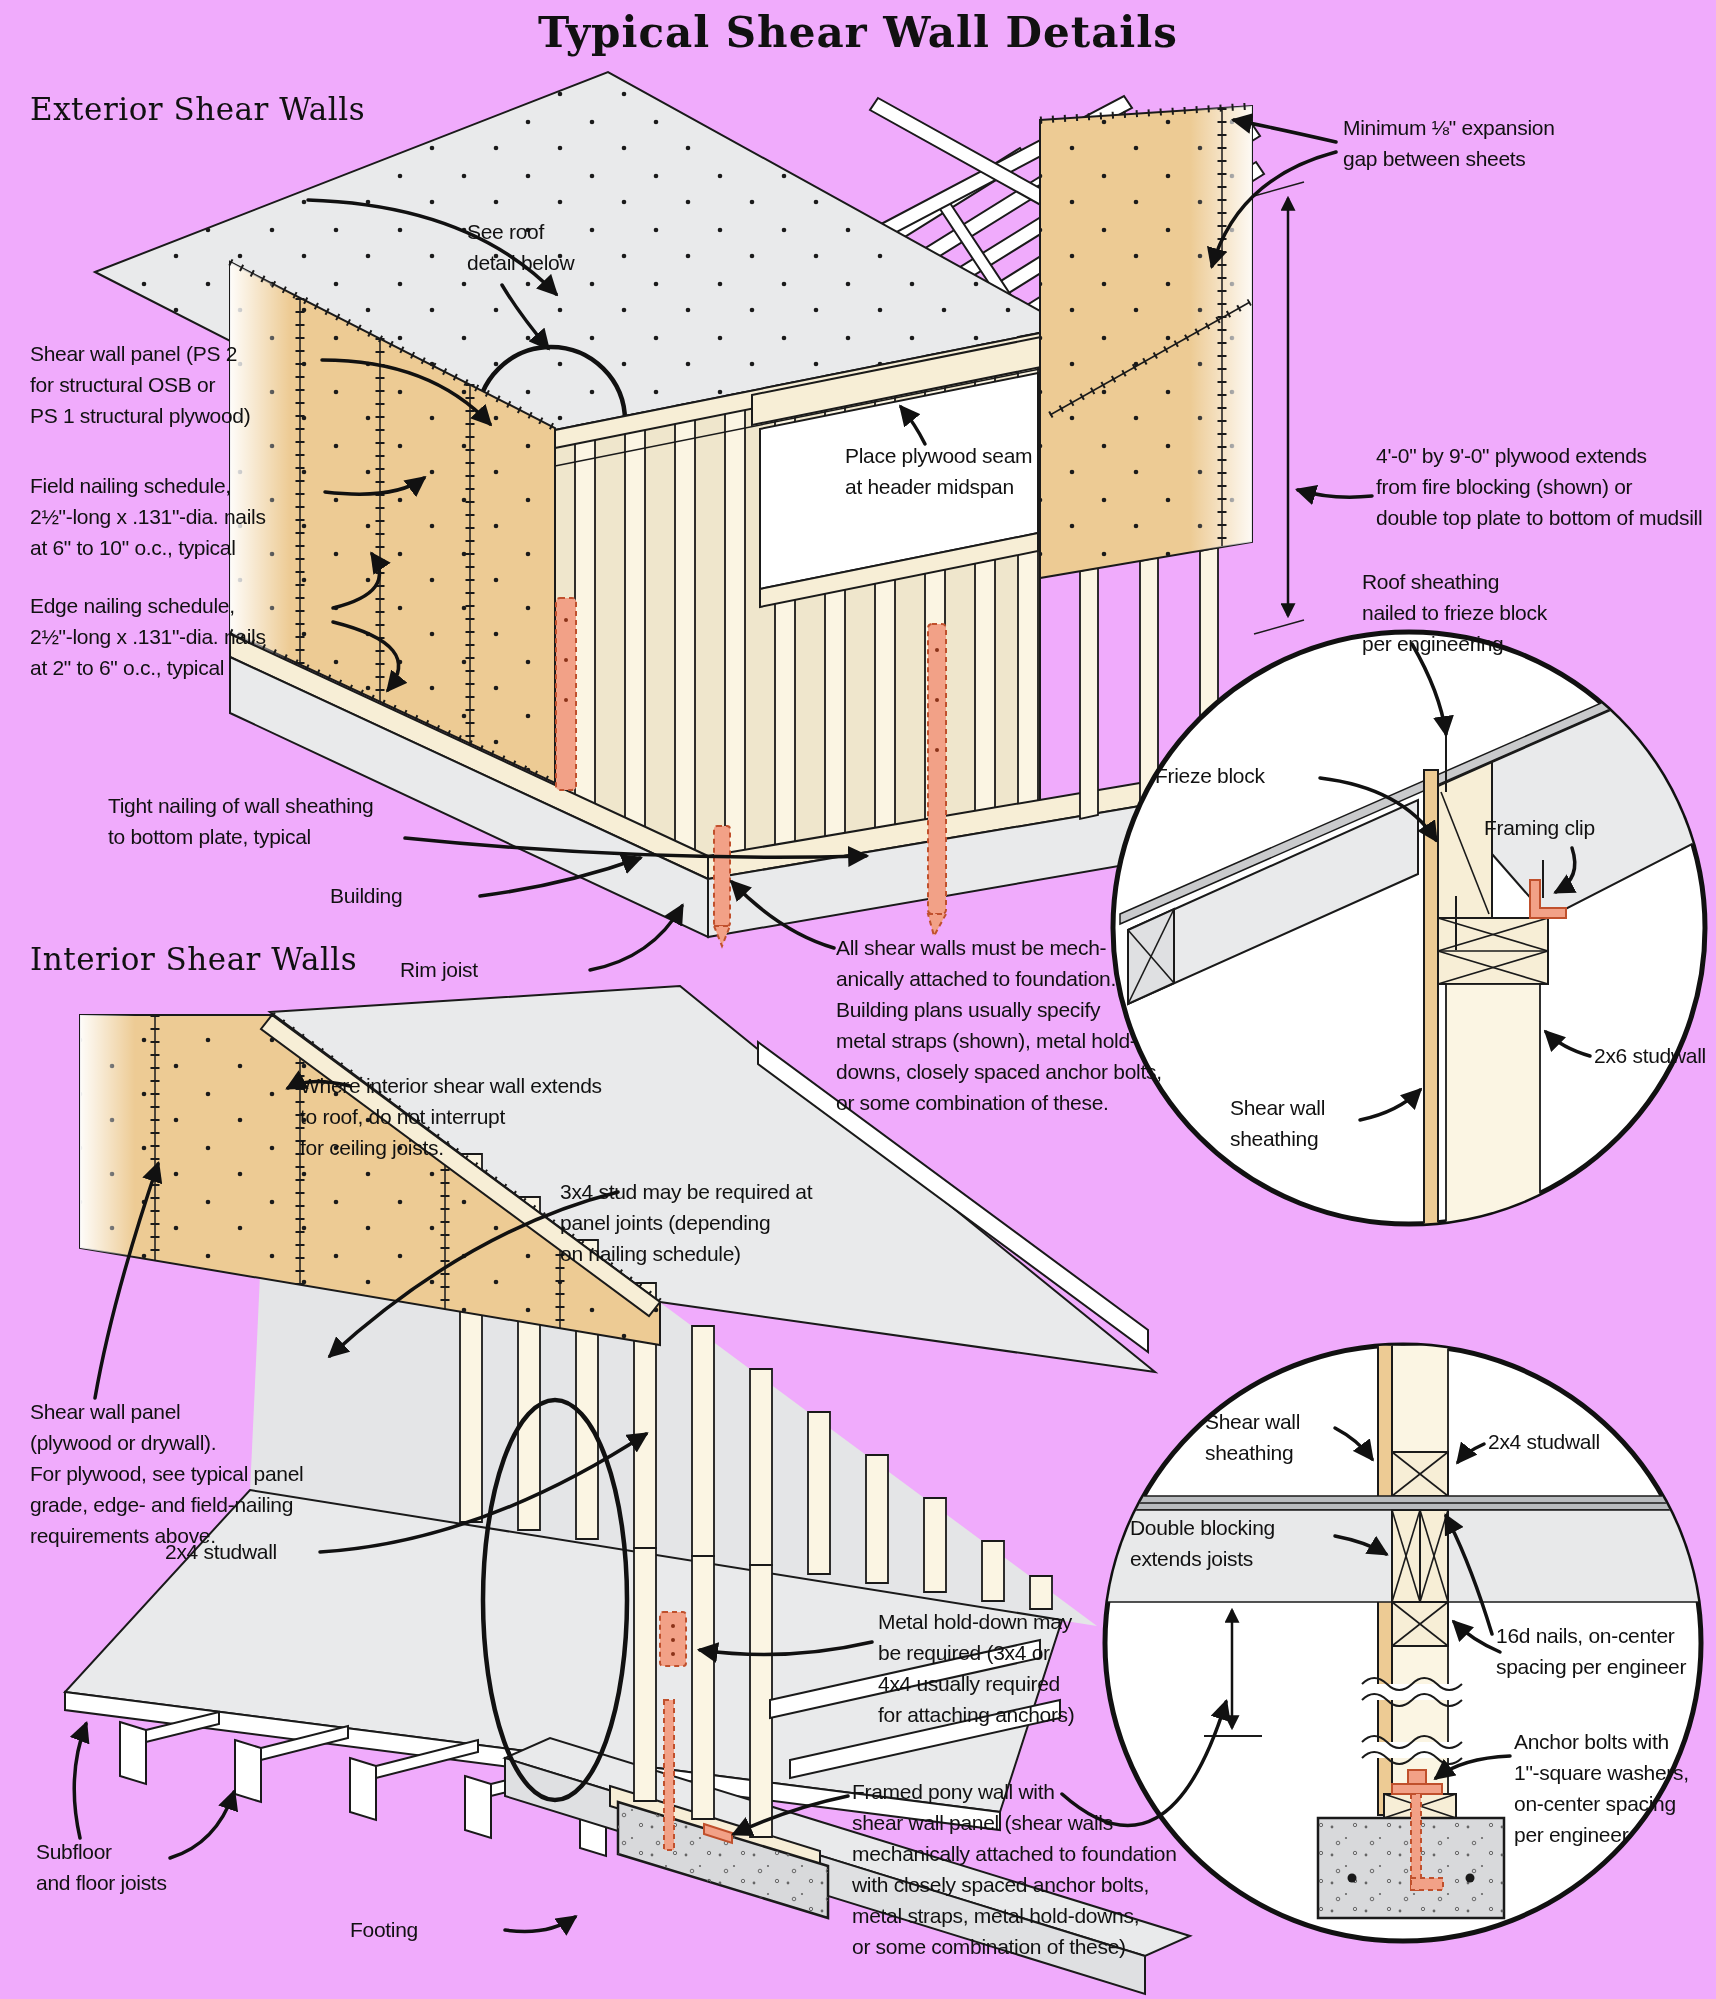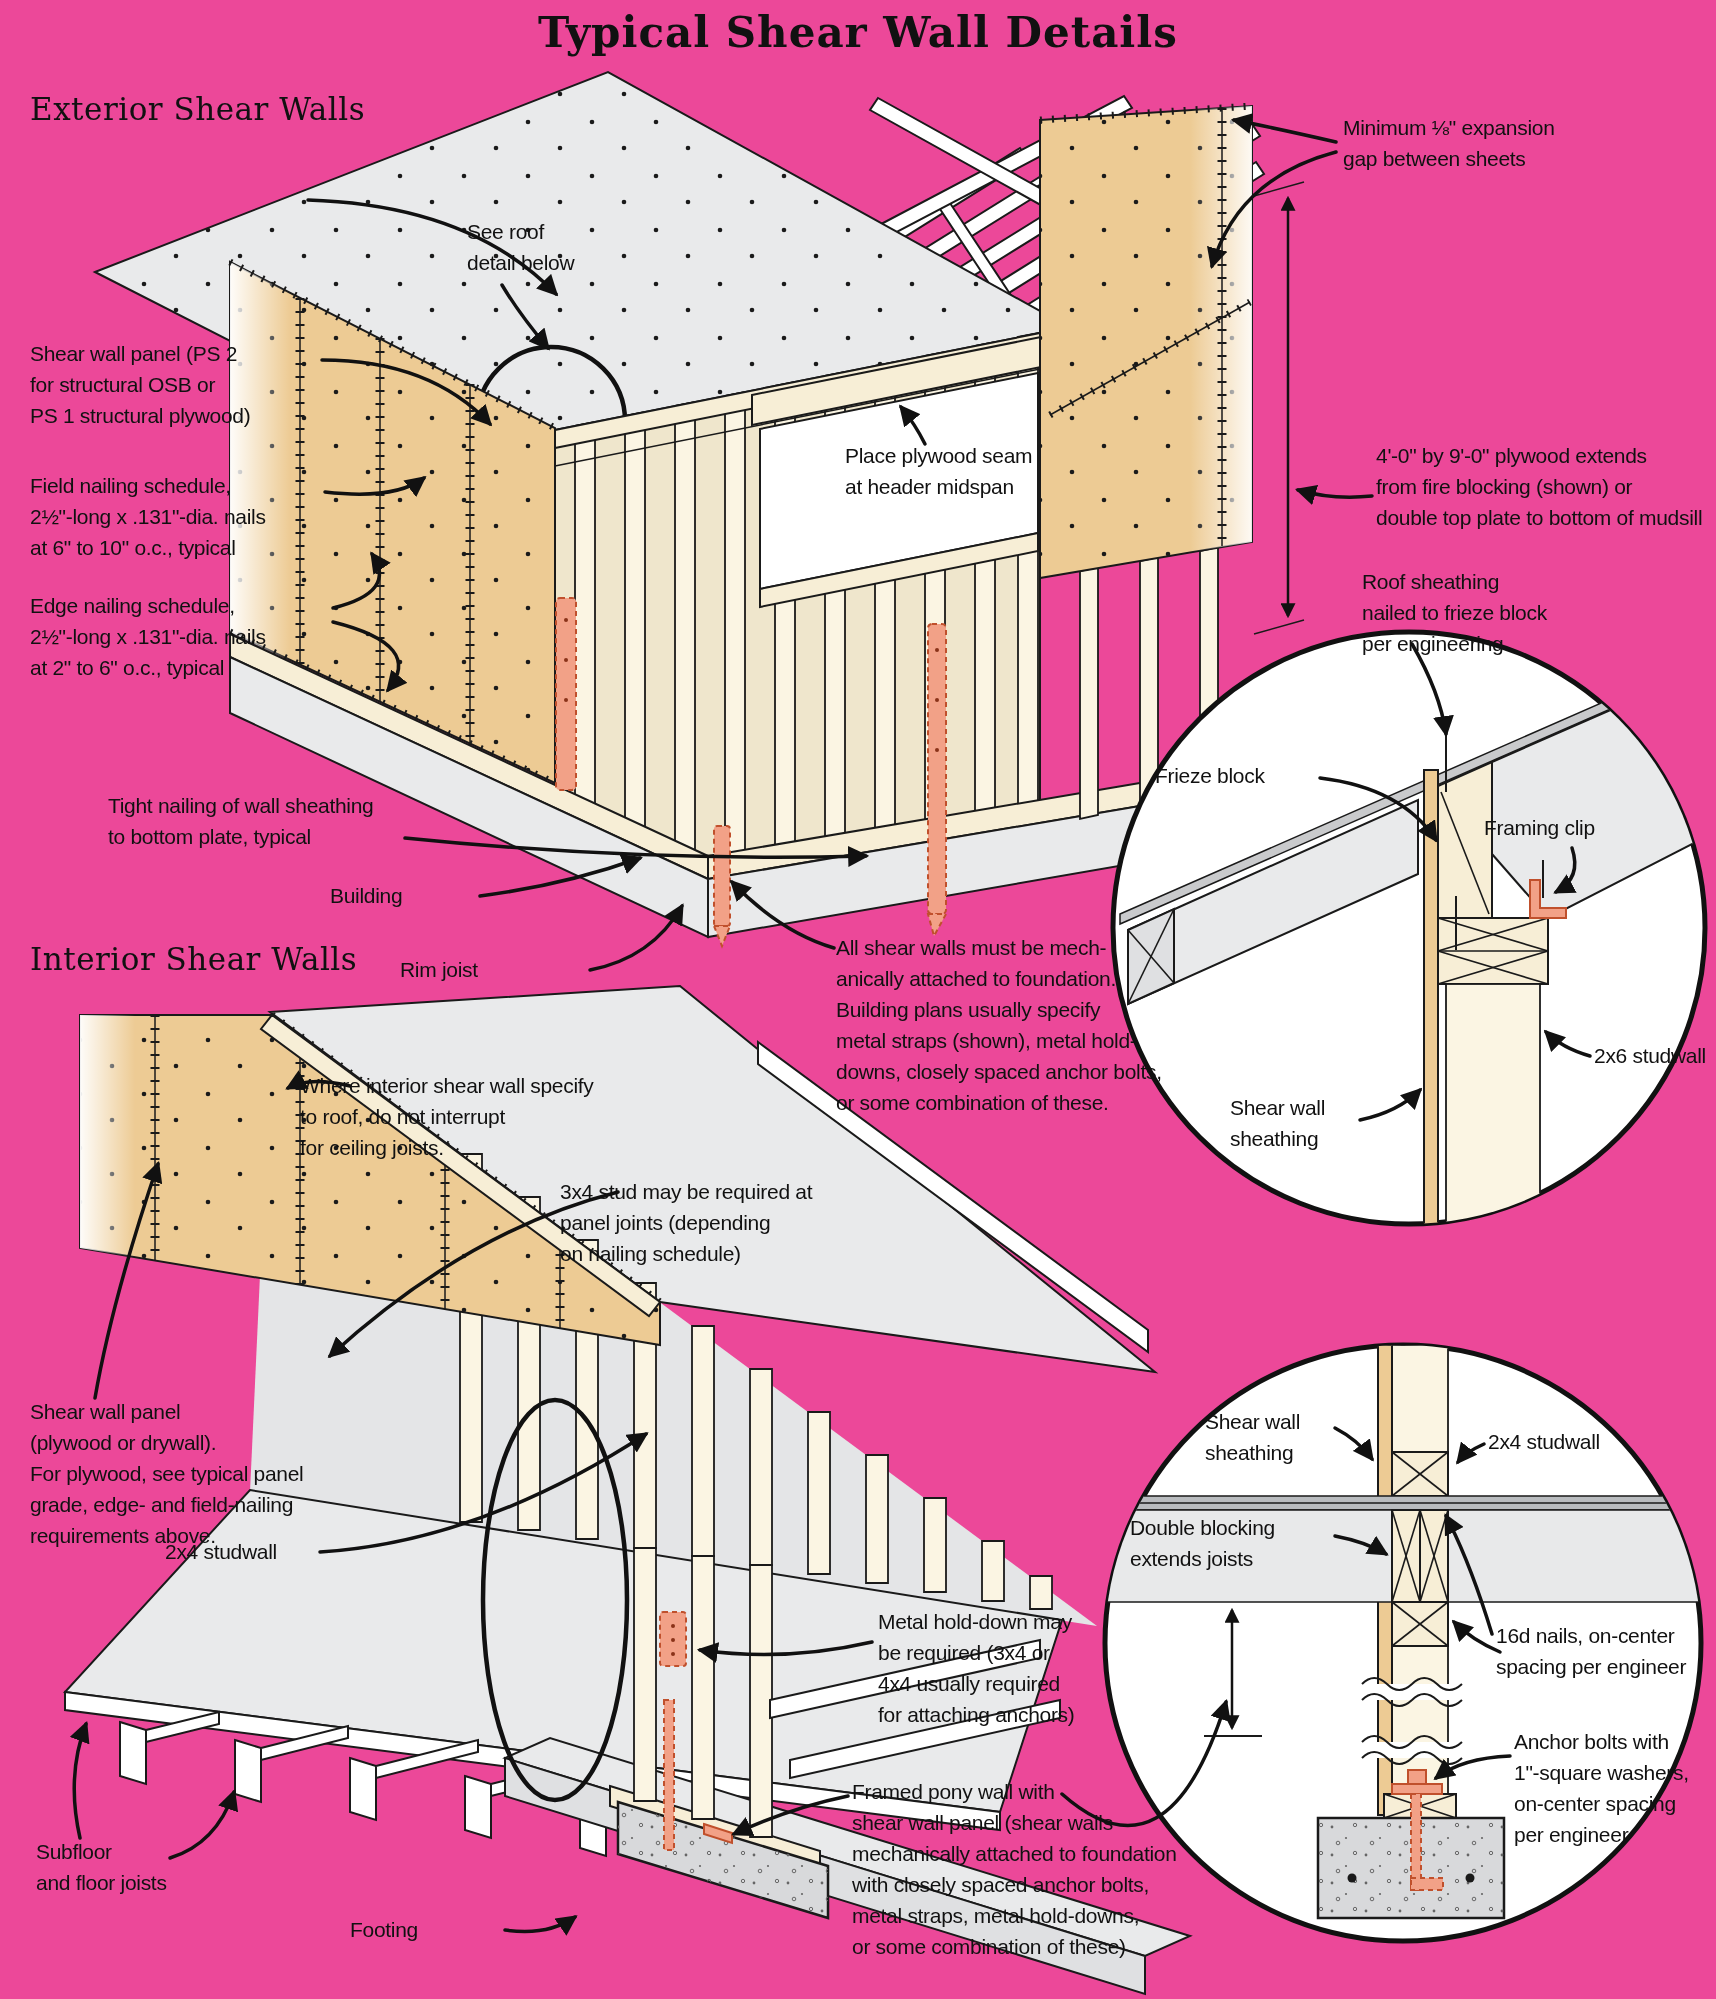--- a/index.html
+++ b/index.html
@@ -1,16 +1,16 @@
 <!DOCTYPE html>
 <html style="--panel-tan: #edcb94; --wood-cream: #f7eed6; --stud-light: #fbf5e3; --sheathing-gray: #e9eaeb; --concrete-gray: #d8d9db; --strap-salmon: #f2a187; --strap-outline: #c0502c; --line-black: #1a1a1a;"><head>
 <meta charset="utf-8">
 <style>
   html,body{margin:0;padding:0;background:#fff}
-  #canvas{position:relative;width:1716px;height:1999px;background:#ec4899;overflow:hidden;
+  #canvas{position:relative;width:1716px;height:1999px;background:#f0abfc;overflow:hidden;
           font-family:"Liberation Sans",sans-serif;color:#111}
   svg{position:absolute;left:0;top:0}
   .lbl{position:absolute;font-size:21px;line-height:31px;letter-spacing:-0.3px;
        white-space:pre-line;color:#111}
   .r{text-align:left}
   .heading{font-family:"DejaVu Serif","Liberation Serif",serif;font-weight:normal;
            font-size:31px;letter-spacing:.5px;line-height:34px}
   #title{position:absolute;top:8px;left:0;width:100%;text-align:center;
          font-family:"DejaVu Serif","Liberation Serif",serif;font-weight:bold;
          font-size:42px;letter-spacing:1px}
@@ -401,21 +401,21 @@
 <div class="lbl" style="left:1362px;top:566px">Roof sheathing
 nailed to frieze block
 per engineering</div>
 <div class="lbl r" style="left:1155px;top:760px;width:160px">Frieze block</div>
 <div class="lbl" style="left:1484px;top:812px">Framing clip</div>
 <div class="lbl" style="left:1594px;top:1040px">2x6 studwall</div>
 <div class="lbl r" style="left:1230px;top:1092px;width:125px">Shear wall
 sheathing</div>
 
 <div class="lbl heading" style="left:30px;top:942px">Interior Shear Walls</div>
-<div class="lbl r" style="left:300px;top:1070px;width:360px">Where interior shear wall specify
+<div class="lbl r" style="left:300px;top:1070px;width:360px">Where interior shear wall extends
 to roof, do not interrupt
 for ceiling joists.</div>
 <div class="lbl r" style="left:560px;top:1176px;width:318px">3x4 stud may be required at
 panel joints (depending
 on nailing schedule)</div>
 <div class="lbl" style="left:30px;top:1396px">Shear wall panel
 (plywood or drywall).
 For plywood, see typical panel
 grade, edge- and field-nailing
 requirements above.</div>

